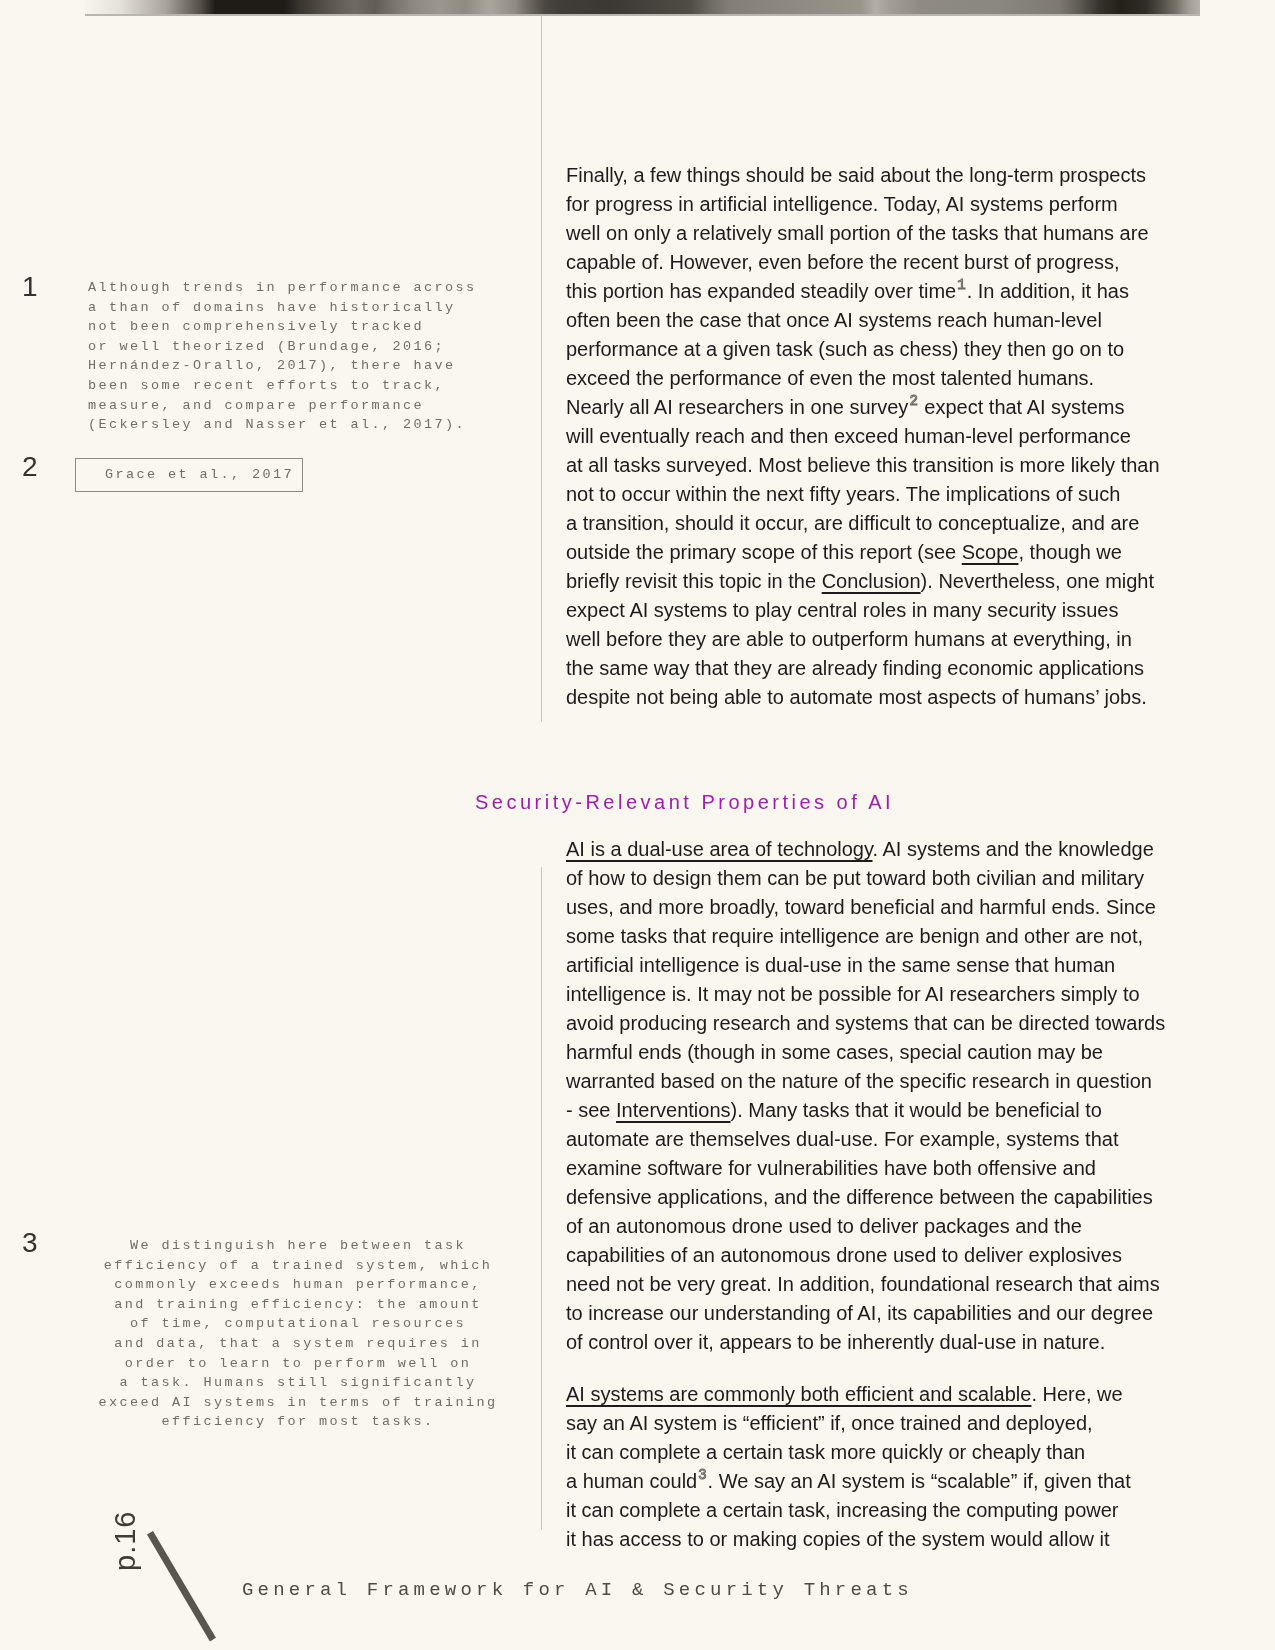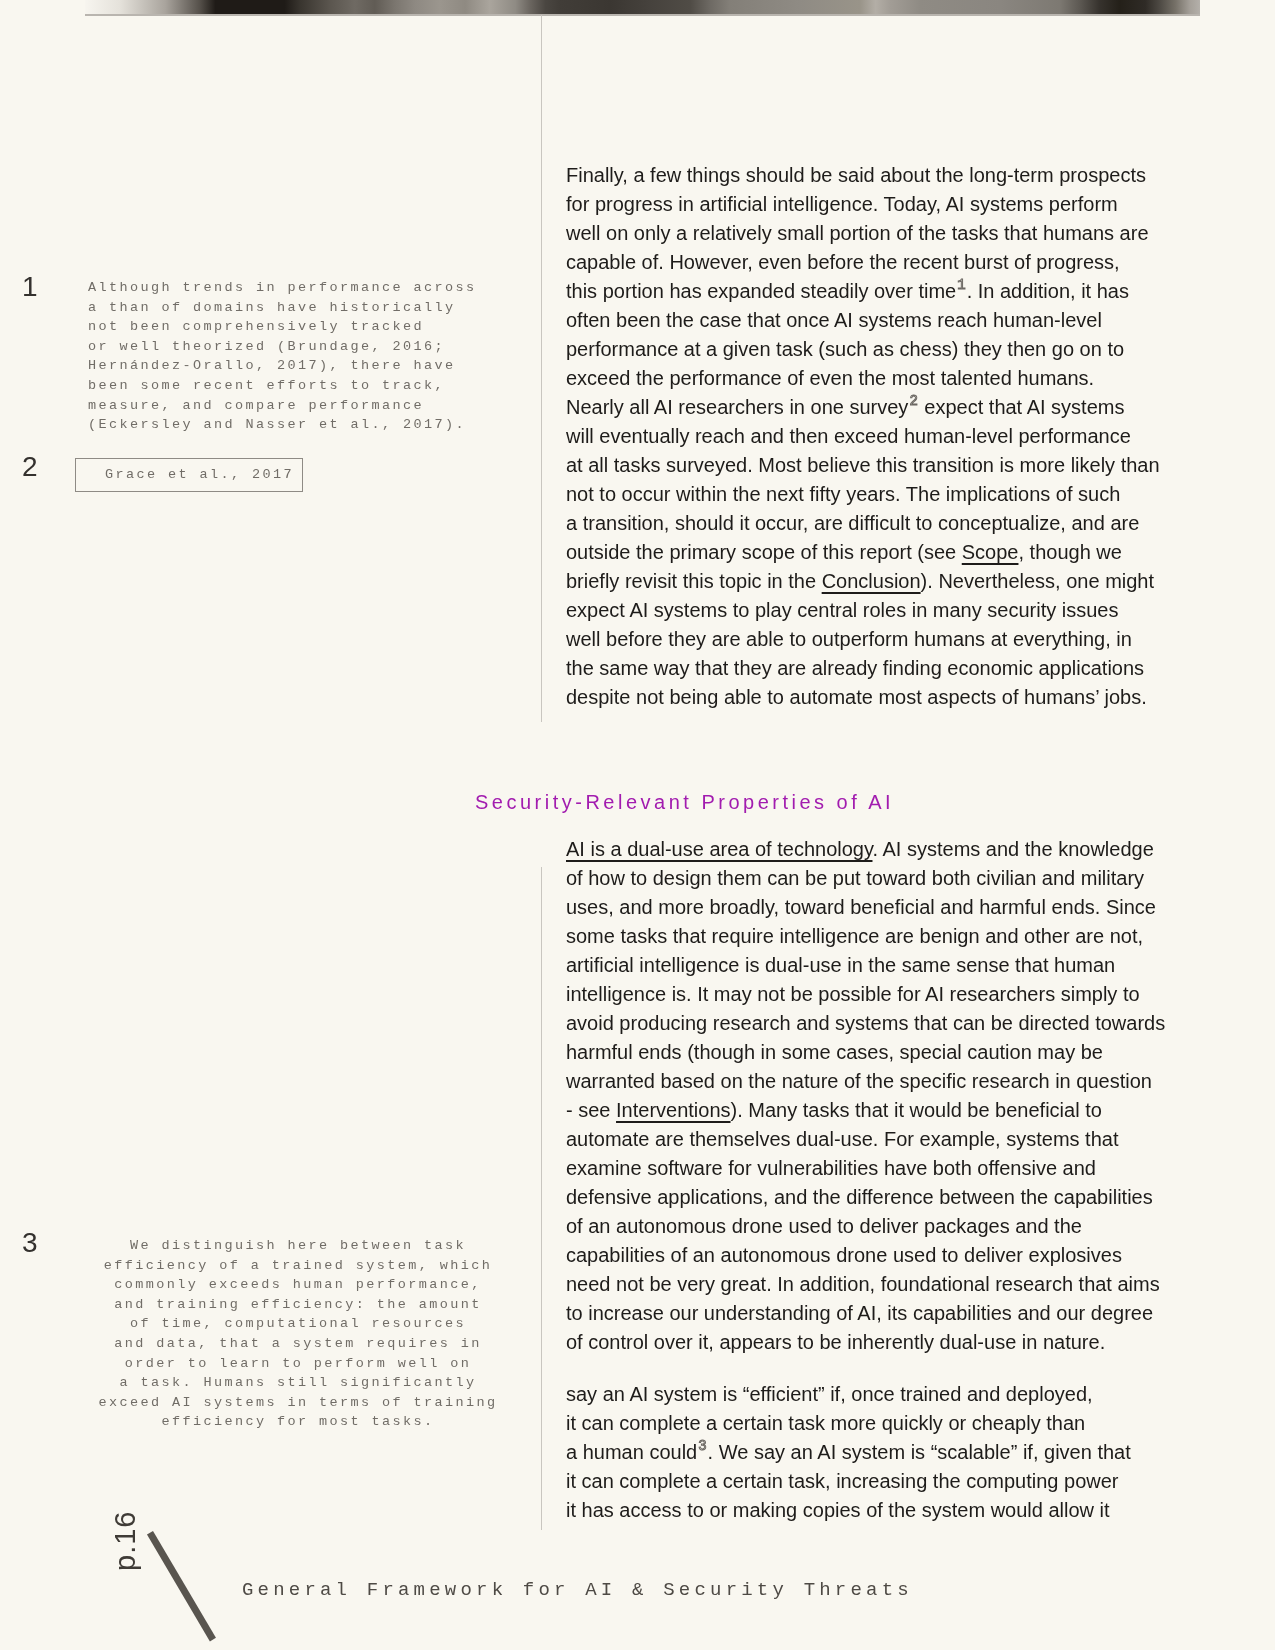--- a/index.html
+++ b/index.html
@@ -161,20 +161,21 @@
       <div class="line">examine software for vulnerabilities have both offensive and</div>
       <div class="line">defensive applications, and the difference between the capabilities</div>
       <div class="line">of an autonomous drone used to deliver packages and the</div>
       <div class="line">capabilities of an autonomous drone used to deliver explosives</div>
       <div class="line">need not be very great. In addition, foundational research that aims</div>
       <div class="line">to increase our understanding of AI, its capabilities and our degree</div>
       <div class="line">of control over it, appears to be inherently dual-use in nature.</div>
     </div>
 
   <div id="para3" class="body-block">
+      <div class="line"><span class="u">AI systems are commonly both efficient and scalable</span>. Here, we</div>
       <div class="line">say an AI system is “efficient” if, once trained and deployed,</div>
       <div class="line">it can complete a certain task more quickly or cheaply than</div>
       <div class="line">a human could<sup class="fnref">3</sup>. We say an AI system is “scalable” if, given that</div>
       <div class="line">it can complete a certain task, increasing the computing power</div>
       <div class="line">it has access to or making copies of the system would allow it</div>
     </div>
 
   <div id="page-number">p.16</div>
   <div id="diagonal-line"></div>
   <div id="footer-text">General Framework for AI &amp; Security Threats</div>

